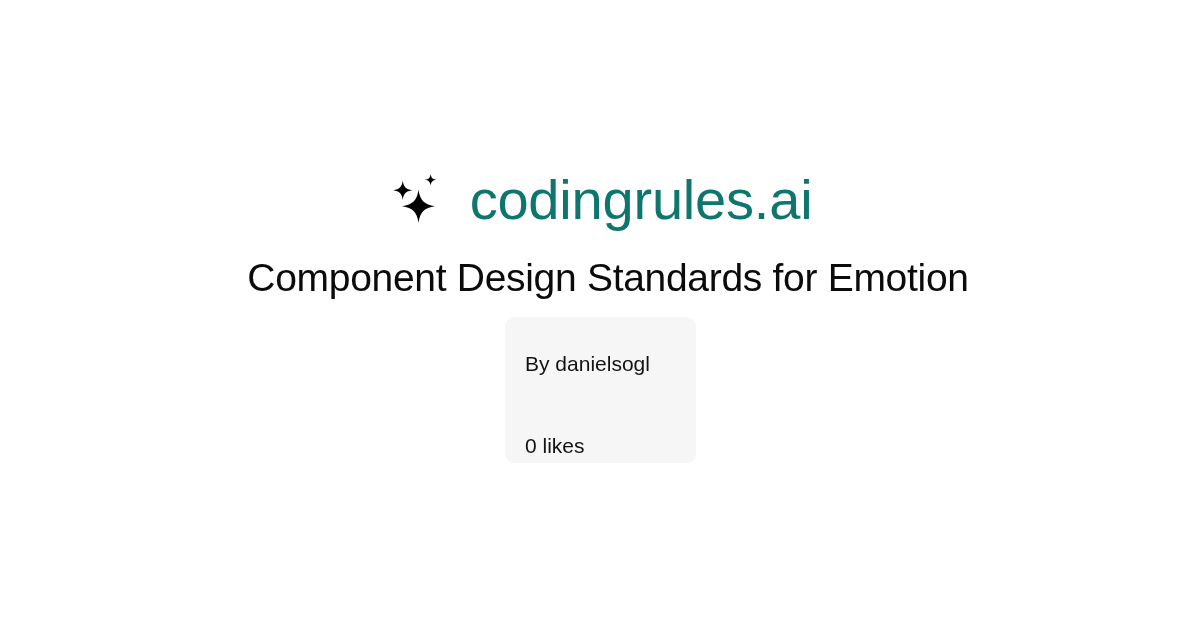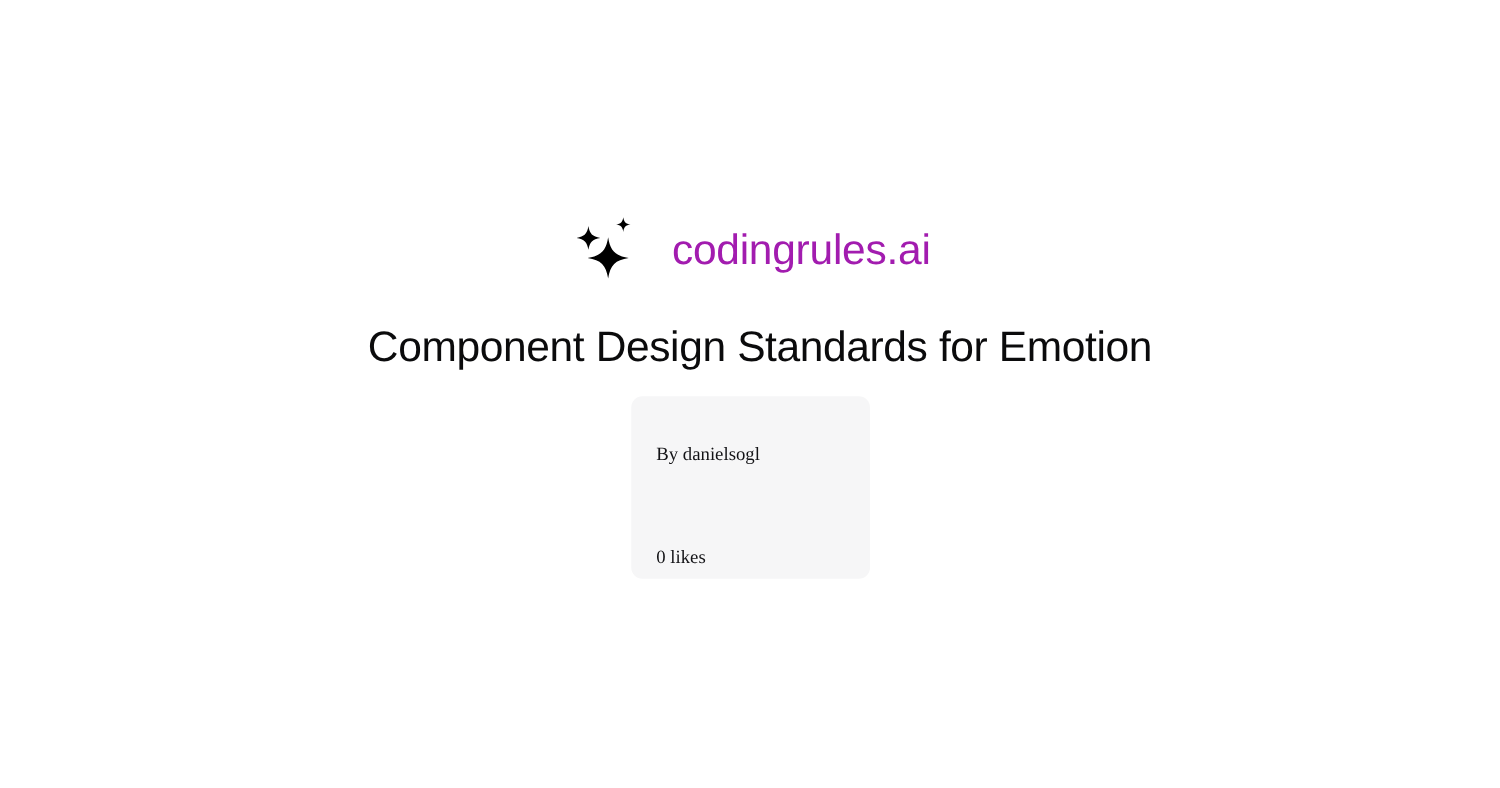--- a/index.html
+++ b/index.html
@@ -41,62 +41,61 @@
 
   .sparkles-icon {
     display: block;
     width: 62px;
     height: 62px;
     flex: none;
     margin-top: 2px;
   }
 
   .brand-name {
-    font-size: 34px;
+    font-size: 56px;
     line-height: 1;
     font-weight: 400;
-    color: #a21caf;
+    color: #0f766e;
     letter-spacing: -0.2px;
     white-space: nowrap;
   }
 
   
   .rule-title {
     position: absolute;
     left: 76px;
     right: 60px;
     top: 255px;
     text-align: center;
-    font-size: 34px;
+    font-size: 39px;
     line-height: 46px;
     font-weight: 400;
     color: #0b0b0c;
     letter-spacing: -0.3px;
   }
 
   
   .meta-panel {
     position: absolute;
     left: 505px;
     top: 317px;
     width: 191px;
     height: 146px;
     background: #f6f6f7;
     border-radius: 9px;
     box-sizing: border-box;
     padding: 34px 20px 0 20px;
   }
 
   .meta-line {
-    font-size: 15px;
+    font-size: 21px;
     line-height: 26px;
     color: #131316;
     font-weight: 400;
     white-space: nowrap;
-    font-family: Liberation Serif, serif;
   }
 
   .meta-line.likes {
     margin-top: 56px;
   }
 </style>
 </head>
 <body>
 
 <div class="og-card">

